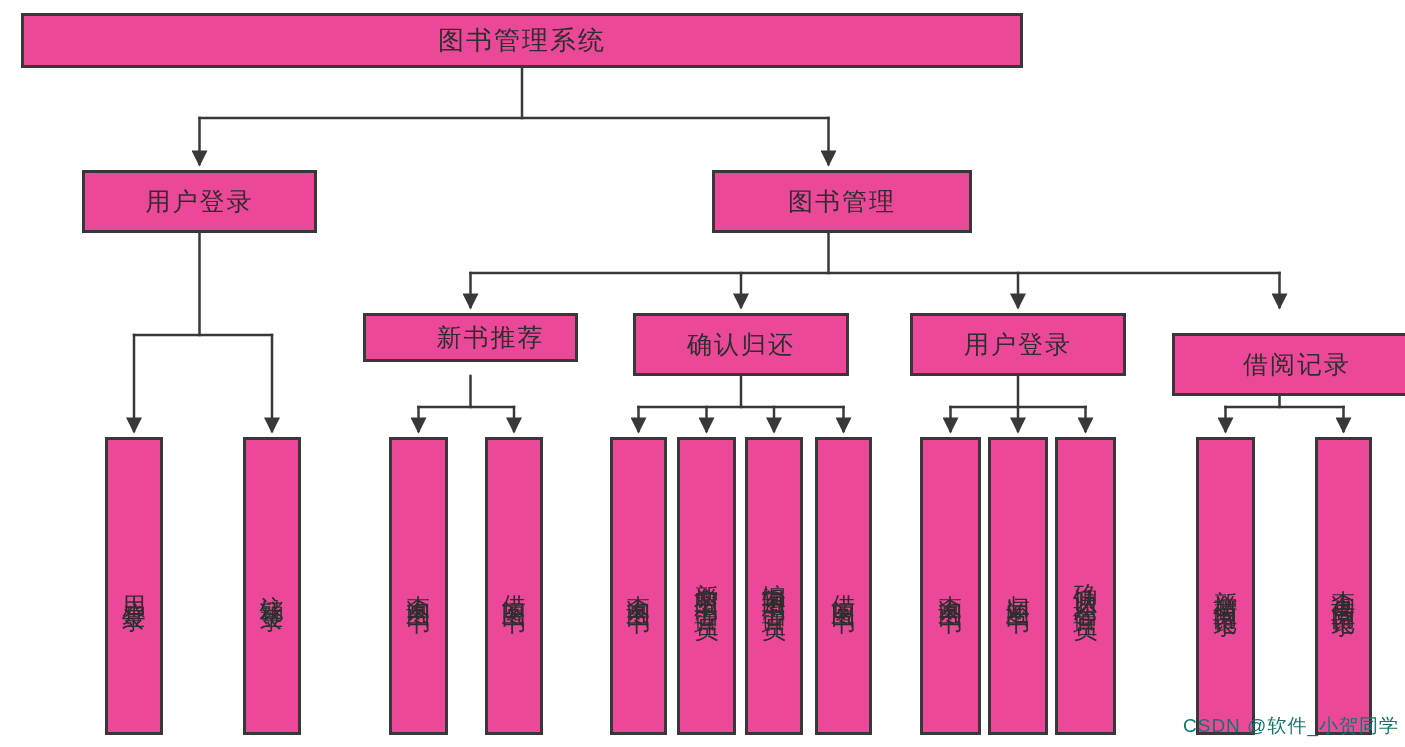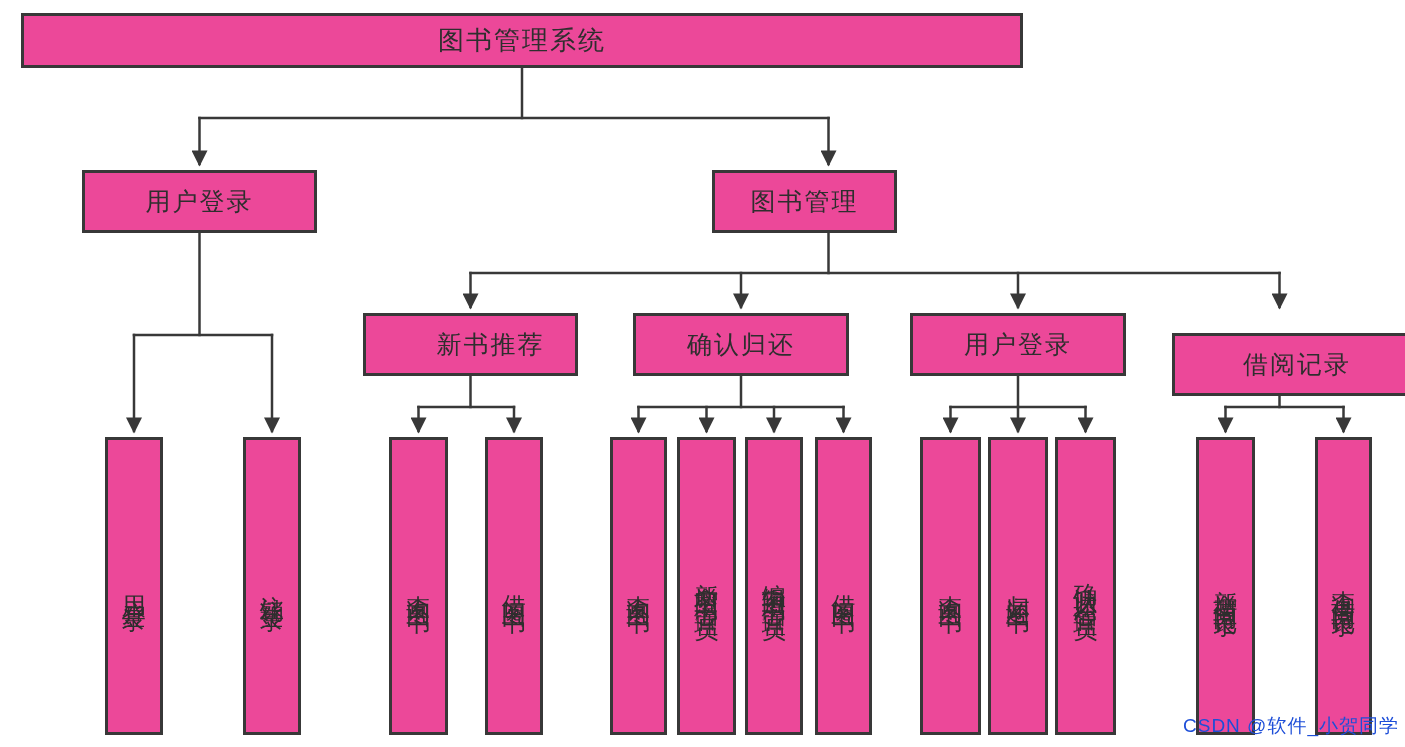--- a/index.html
+++ b/index.html
@@ -15,21 +15,21 @@
     text-align:center;line-height:1.15;
   }
   .h{font-size:25px;letter-spacing:2px;white-space:nowrap;}
   .root{font-size:26px;}
   .v{
     writing-mode:vertical-rl;text-orientation:mixed;
     font-size:24px;letter-spacing:5px;white-space:nowrap;
   }
   .watermark{
     position:absolute;left:1183px;top:713px;width:215px;
-    font-size:19px;color:#1d4ed8;letter-spacing:1px;white-space:nowrap;
+    font-size:19px;color:#0f766e;letter-spacing:1px;white-space:nowrap;
   }
 </style>
 </head>
 <body>
 
 <div class="canvas">
 
   <svg class="wires" viewBox="0 0 1405 747" xmlns="http://www.w3.org/2000/svg">
     <defs>
       <marker id="arrow" viewBox="0 0 10 10" refX="8.5" refY="5" markerWidth="7.2" markerHeight="6.4" orient="auto">
@@ -90,23 +90,23 @@
         <path d="M1225.5,407 H1343.5"></path>
         <path d="M1225.5,407 V431" marker-end="url(#arrow)"></path>
         <path d="M1343.5,407 V431" marker-end="url(#arrow)"></path>
       </g>
     </g>
   </svg>
 
   <div class="node h root" style="left:21px;top:13px;width:1002px;height:55px;">图书管理系统</div>
 
   <div class="node h" style="left:82px;top:170px;width:235px;height:63px;">用户登录</div>
-  <div class="node h" style="left:712px;top:170px;width:185px;height:63px;">图书管理</div>
+  <div class="node h" style="left:712px;top:170px;width:260px;height:63px;">图书管理</div>
 
-  <div class="node h" style="left:363px;top:313px;width:215px;height:63px;padding-left:40px;">新书推荐</div>
+  <div class="node h" style="left:363px;top:313px;width:215px;height:49px;padding-left:40px;">新书推荐</div>
   <div class="node h" style="left:633px;top:313px;width:216px;height:63px;">确认归还</div>
   <div class="node h" style="left:910px;top:313px;width:216px;height:63px;">用户登录</div>
   <div class="node h" style="left:1172px;top:313px;width:250px;height:63px;margin-top:20px;">借阅记录</div>
 
   <div class="node v" style="left:105px;top:437px;width:58px;height:298px;">用户登录</div>
   <div class="node v" style="left:243px;top:437px;width:58px;height:298px;">注销登录</div>
 
   <div class="node v" style="left:389px;top:437px;width:59px;height:298px;">查询图书</div>
   <div class="node v" style="left:485px;top:437px;width:58px;height:298px;">借阅图书</div>
 

